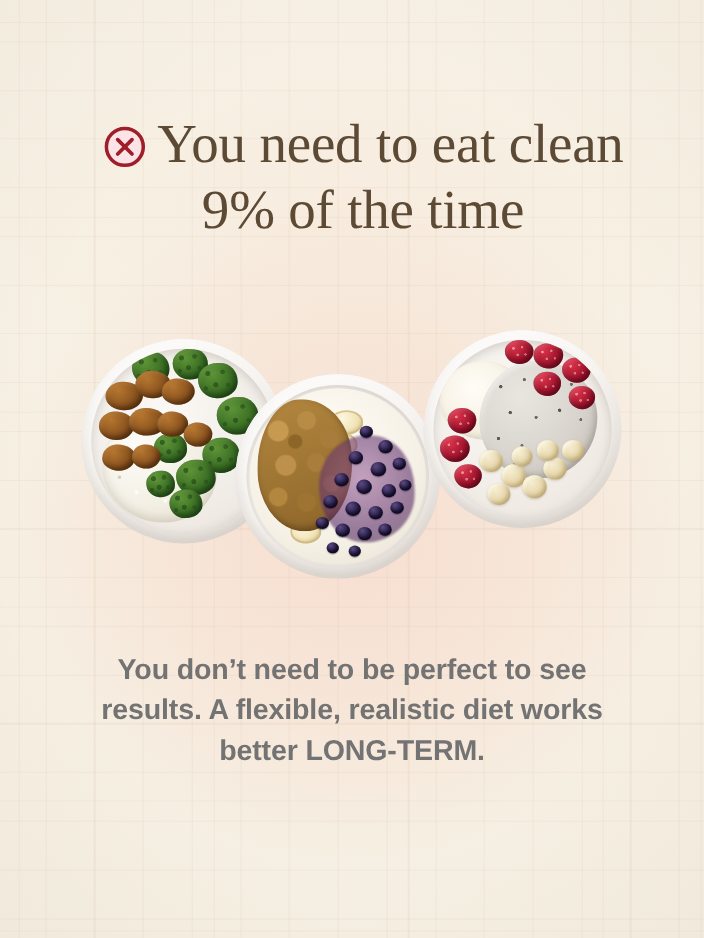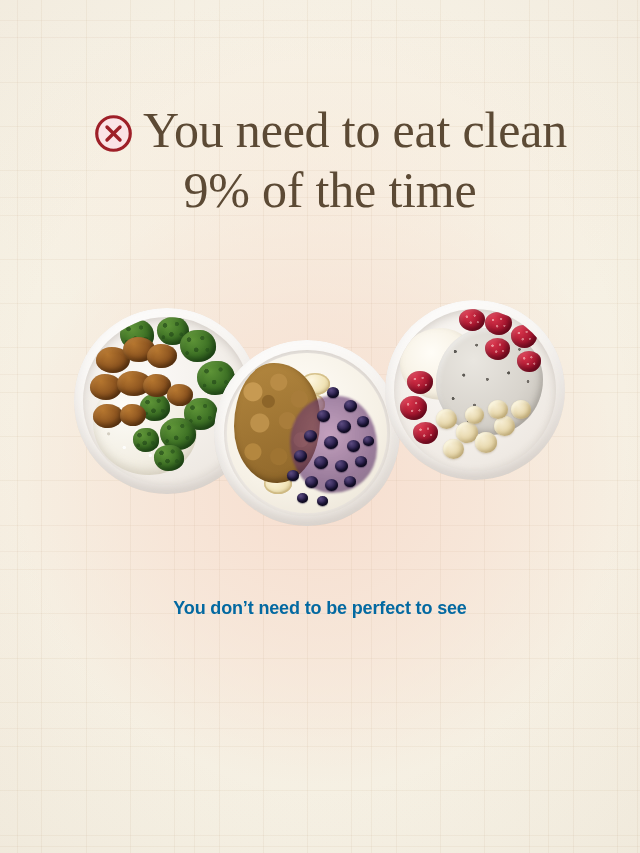--- a/index.html
+++ b/index.html
@@ -283,24 +283,24 @@
   .body-block {
     position: absolute;
     left: 56px;
     top: 590px;
     width: 528px;
     text-align: center;
     z-index: 6;
   }
   .body-copy {
     font-family: "Liberation Sans", sans-serif;
-    font-size: 18px;
+    font-size: 26px;
     line-height: 37px;
     font-weight: 700;
-    color: #0369a1;
+    color: #737373;
     letter-spacing: -0.15px;
   }
   .body-copy .line { display: block; white-space: nowrap; }
 </style>
 </head>
 <body>
 
 <div id="poster">
 
   <div class="tint"></div>
@@ -418,16 +418,18 @@
           </svg>
         </span><span>You need to eat clean</span>
       </span>
       <span class="line">9% of the time</span>
     </div>
   </div>
 
   <div class="body-block">
     <div class="body-copy">
       <span class="line">You don’t need to be perfect to see</span>
+      <span class="line">results. A flexible, realistic diet works</span>
+      <span class="line">better LONG-TERM.</span>
     </div>
   </div>
 
 </div>
 
 </body></html>

